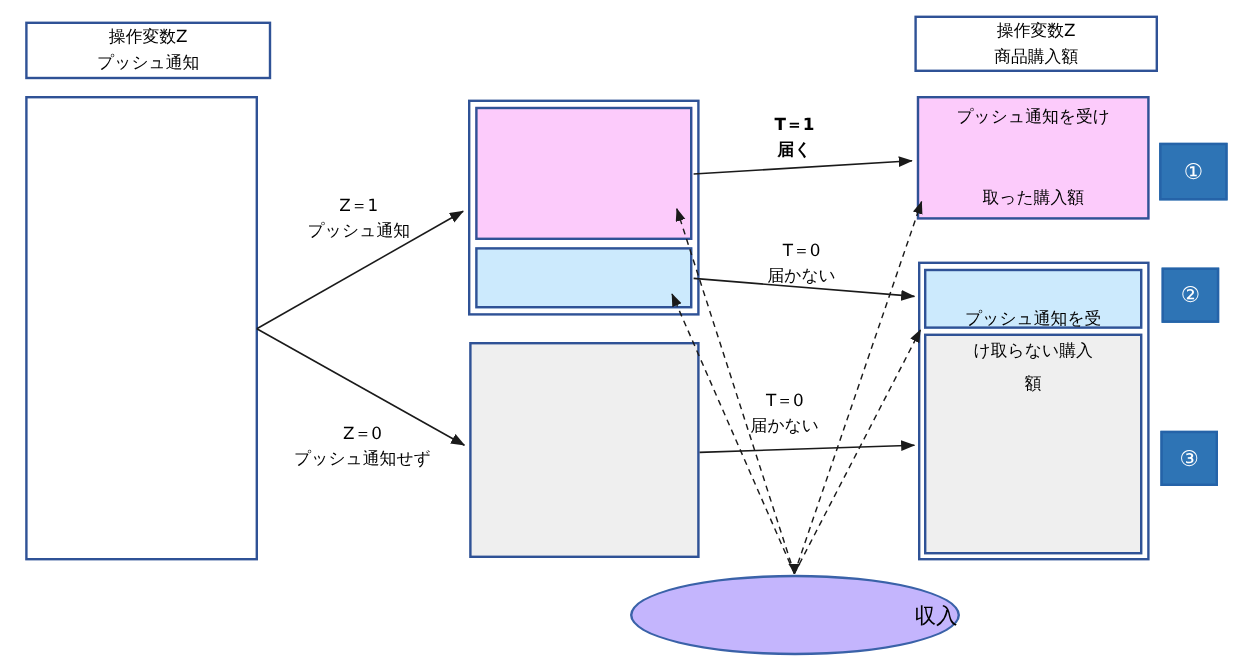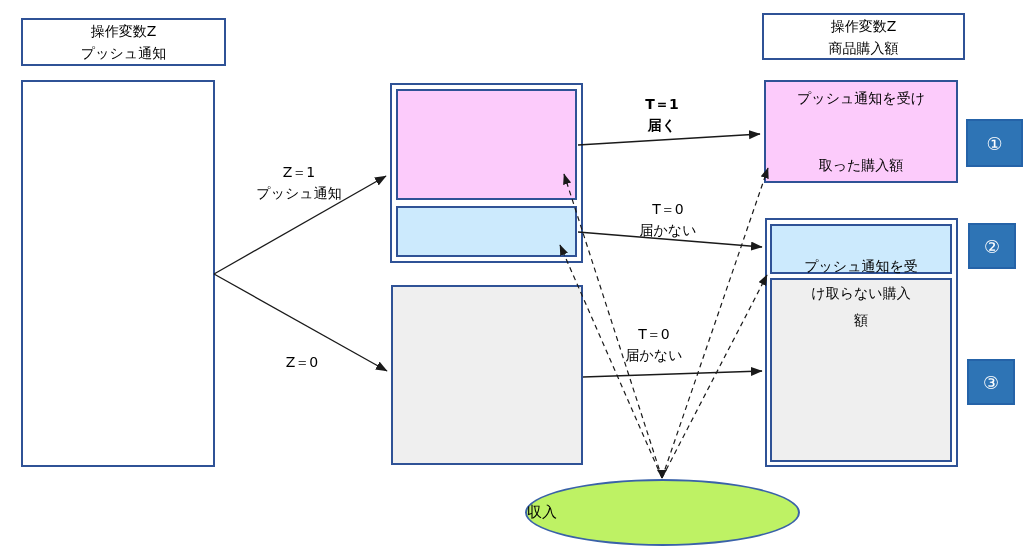--- a/index.html
+++ b/index.html
@@ -14,22 +14,22 @@
   .fill-pink { background:#fccbfb; }
   .fill-blue { background:#cceafd; }
   .fill-gray { background:#efefef; }
   .thick { border-width:2.5px; }
   .btext { font-size:14px; line-height:27px; text-align:center; }
   .centerflex { display:flex; align-items:center; justify-content:center; flex-direction:column;gap:40px; }
   .elabel { position:absolute; transform:translateX(-50%); text-align:center;
             font-size:14px; line-height:21px; white-space:nowrap; }
   .badge { position:absolute; box-sizing:border-box; background:#2e74b5; border:2px solid #2563a8;
            color:#fff; display:flex; align-items:center; justify-content:center; font-size:18px; }
-  .ellipse { border:2px solid #3a62a8; border-radius:50%; background:#bef264;
-             display:flex; align-items:center; justify-content:flex-start; font-size:15px; }
+  .ellipse { border:2px solid #3a62a8; border-radius:50%; background:#c4b5fd;
+             display:flex; align-items:center; justify-content:flex-end; font-size:18px; }
   svg.arrows { position:absolute; left:0; top:0; pointer-events:none; }
 </style>
 </head>
 <body>
 
 <div class="canvas">
 
   <div class="abs bbox hdr" style="left:21px; top:18px; width:205px; height:48px;">
     <div>操作変数Z</div>
     <div>プッシュ通知</div>
@@ -68,20 +68,21 @@
   <div class="abs ellipse" style="left:525px; top:479px; width:275px; height:67px;">
     <span>収入</span>
   </div>
 
   <div class="elabel" style="left:299px; top:162px;">
     <div>Z＝1</div>
     <div>プッシュ通知</div>
   </div>
   <div class="elabel" style="left:302px; top:352px;">
     <div>Z＝0</div>
+    <div>プッシュ通知せず</div>
   </div>
   <div class="elabel" style="left:662px; top:94px;font-weight:bold;">
     <div>T＝1</div>
     <div>届く</div>
   </div>
   <div class="elabel" style="left:668px; top:199px;">
     <div>T＝0</div>
     <div>届かない</div>
   </div>
   <div class="elabel" style="left:654px; top:324px;">

